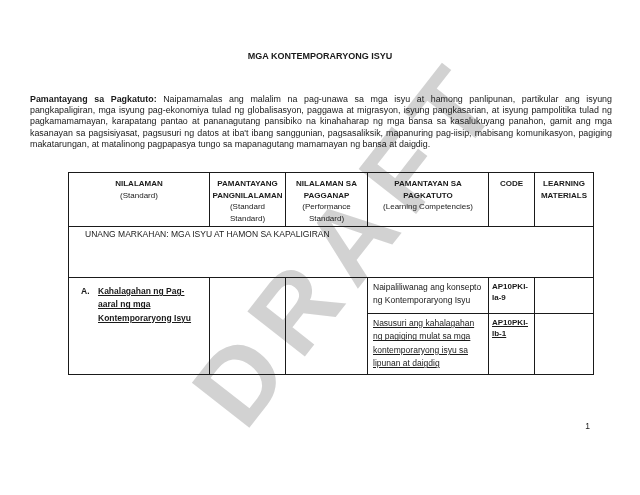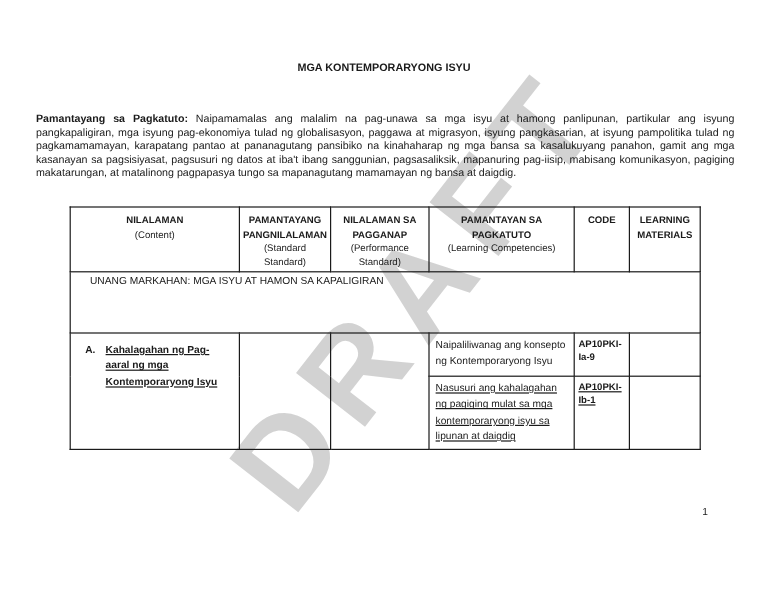--- a/index.html
+++ b/index.html
@@ -42,21 +42,21 @@
     top: 85px;
     width: 582px;
     font-size: 8.9px;
     line-height: 11.3px;
     text-align: justify;
     z-index: 1;
   }
   .intro .lead { font-weight: bold; }
   table.cg {
     position: absolute;
-    left: 58px;
+    left: 68px;
     top: 172px;
     width: 525px;
     border-collapse: collapse;
     table-layout: fixed;
     z-index: 1;
     background: transparent;
   }
   table.cg th, table.cg td {
     border: 1px solid #1a1a1a;
     vertical-align: top;
@@ -130,21 +130,21 @@
       <col style="width:76px">
       <col style="width:82px">
       <col style="width:121px">
       <col style="width:46px">
       <col style="width:59px">
     </colgroup>
     <tbody>
       <tr>
         <th class="hcell">
           <span>NILALAMAN</span>
-          <span class="subtitle">(Content)</span>
+          <span class="subtitle">(Standard)</span>
         </th>
         <th class="hcell">
           <span>PAMANTAYANG PANGNILALAMAN</span>
           <span class="subtitle">(Standard Standard)</span>
         </th>
         <th class="hcell">
           <span>NILALAMAN SA PAGGANAP</span>
           <span class="subtitle">(Performance Standard)</span>
         </th>
         <th class="hcell">

